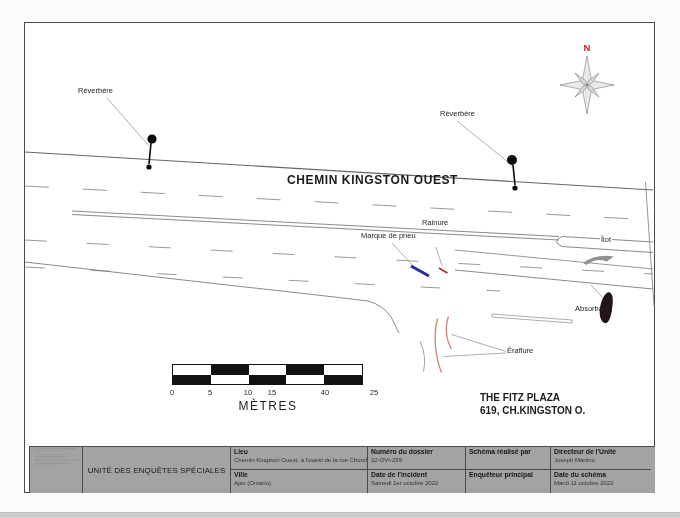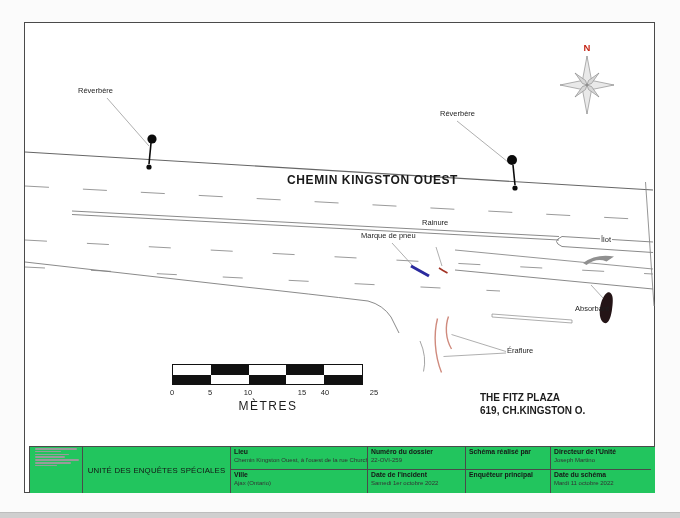--- a/index.html
+++ b/index.html
@@ -53,21 +53,21 @@
     position:absolute;left:268px;top:399px;transform:translateX(-50%);
     font-size:12px;letter-spacing:1.5px;color:#1e1e1e;
   }
   
   .tb{
     position:absolute;left:5px;top:424px;right:0;bottom:0;
     display:grid;
     grid-template-columns:53px 148px 137px 98px 85px 100px;
     grid-template-rows:1fr 1fr;
     border-top:1px solid #4a4a4a;border-left:1px solid #4a4a4a;
-    box-sizing:border-box;background:#22c55e;font-size:6px;color:#333;
+    box-sizing:border-box;background:#a3a3a3;font-size:6px;color:#333;
   }
   .tb .cell{border-right:1px solid #4a4a4a;box-sizing:border-box;padding:1px 3px;overflow:hidden;}
   .tb .hb{border-bottom:1px solid #4a4a4a;}
   .tb .span2{grid-row:1 / span 2;}
   .tb .flabel{font-size:6.8px;font-weight:700;color:#161616;margin-bottom:2px;white-space:nowrap;}
   .tb .fval{font-size:6px;color:#333;white-space:nowrap;}
   .org-cell{display:flex;align-items:center;justify-content:center;}
   .org-text{font-size:7.8px;color:#141414;letter-spacing:.2px;white-space:nowrap;}
   .addr-cell{padding-top:4px;}
   .addr-line{height:1.6px;background:#9a9a9a;margin:0 2px 1.2px 2px;border-radius:1px;}
@@ -174,21 +174,21 @@
     <div class="sb-cell sb-b"></div>
       <div class="sb-cell sb-w"></div>
       <div class="sb-cell sb-b"></div>
       <div class="sb-cell sb-w"></div>
       <div class="sb-cell sb-b"></div>
   </div>
 </div>
 <div class="sb-tick" style="left:172px;">0</div>
 <div class="sb-tick" style="left:210px;">5</div>
 <div class="sb-tick" style="left:248px;">10</div>
-<div class="sb-tick" style="left:302px;">15</div>
+<div class="sb-tick" style="left:272px;">15</div>
 <div class="sb-tick" style="left:325px;">40</div>
 <div class="sb-tick" style="left:374px;">25</div>
 <div class="sb-unit">MÈTRES</div>
 
 <div style="position:absolute;left:24px;top:22px;width:631px;height:471px;">
   <div class="tb">
     <div class="cell span2 addr-cell">
       <div class="addr-line" style="width:42px"></div>
       <div class="addr-line" style="width:26px"></div>
       <div class="addr-line" style="width:34px"></div>

